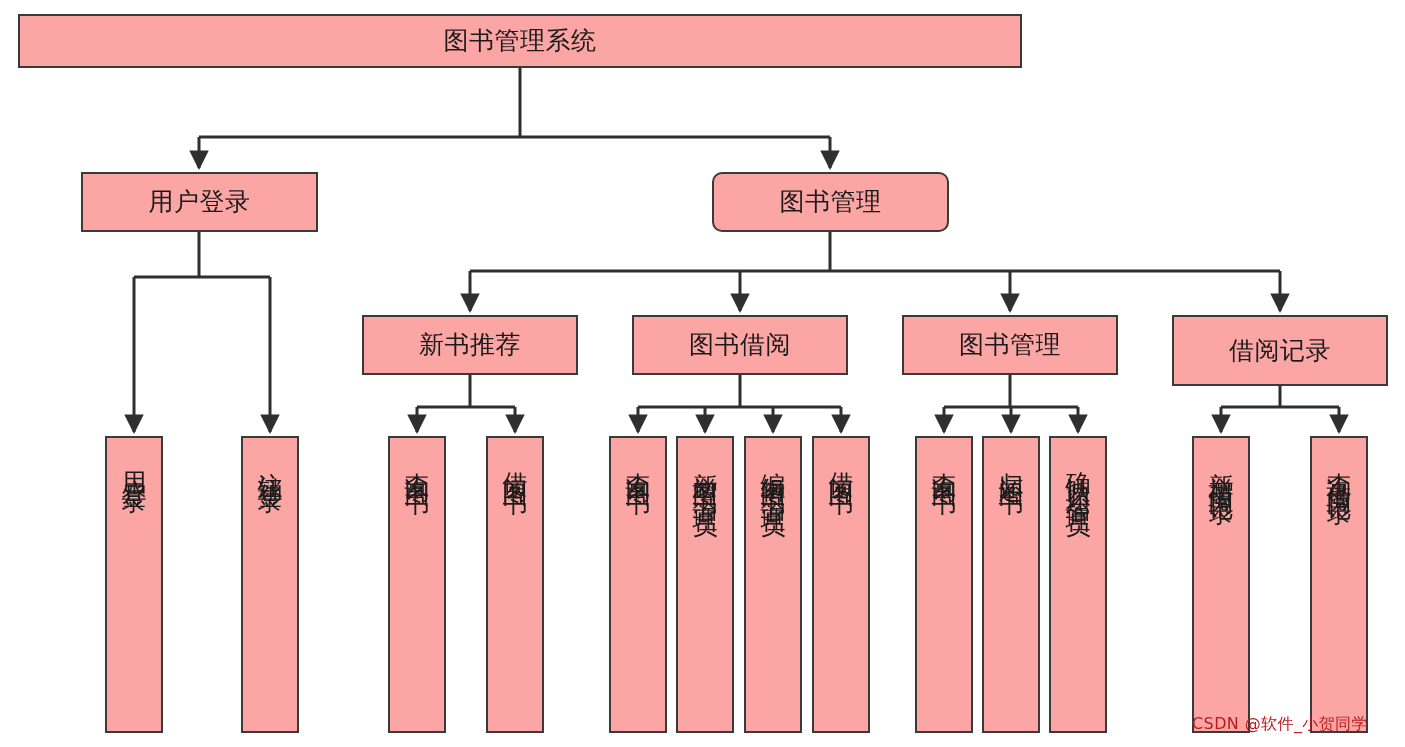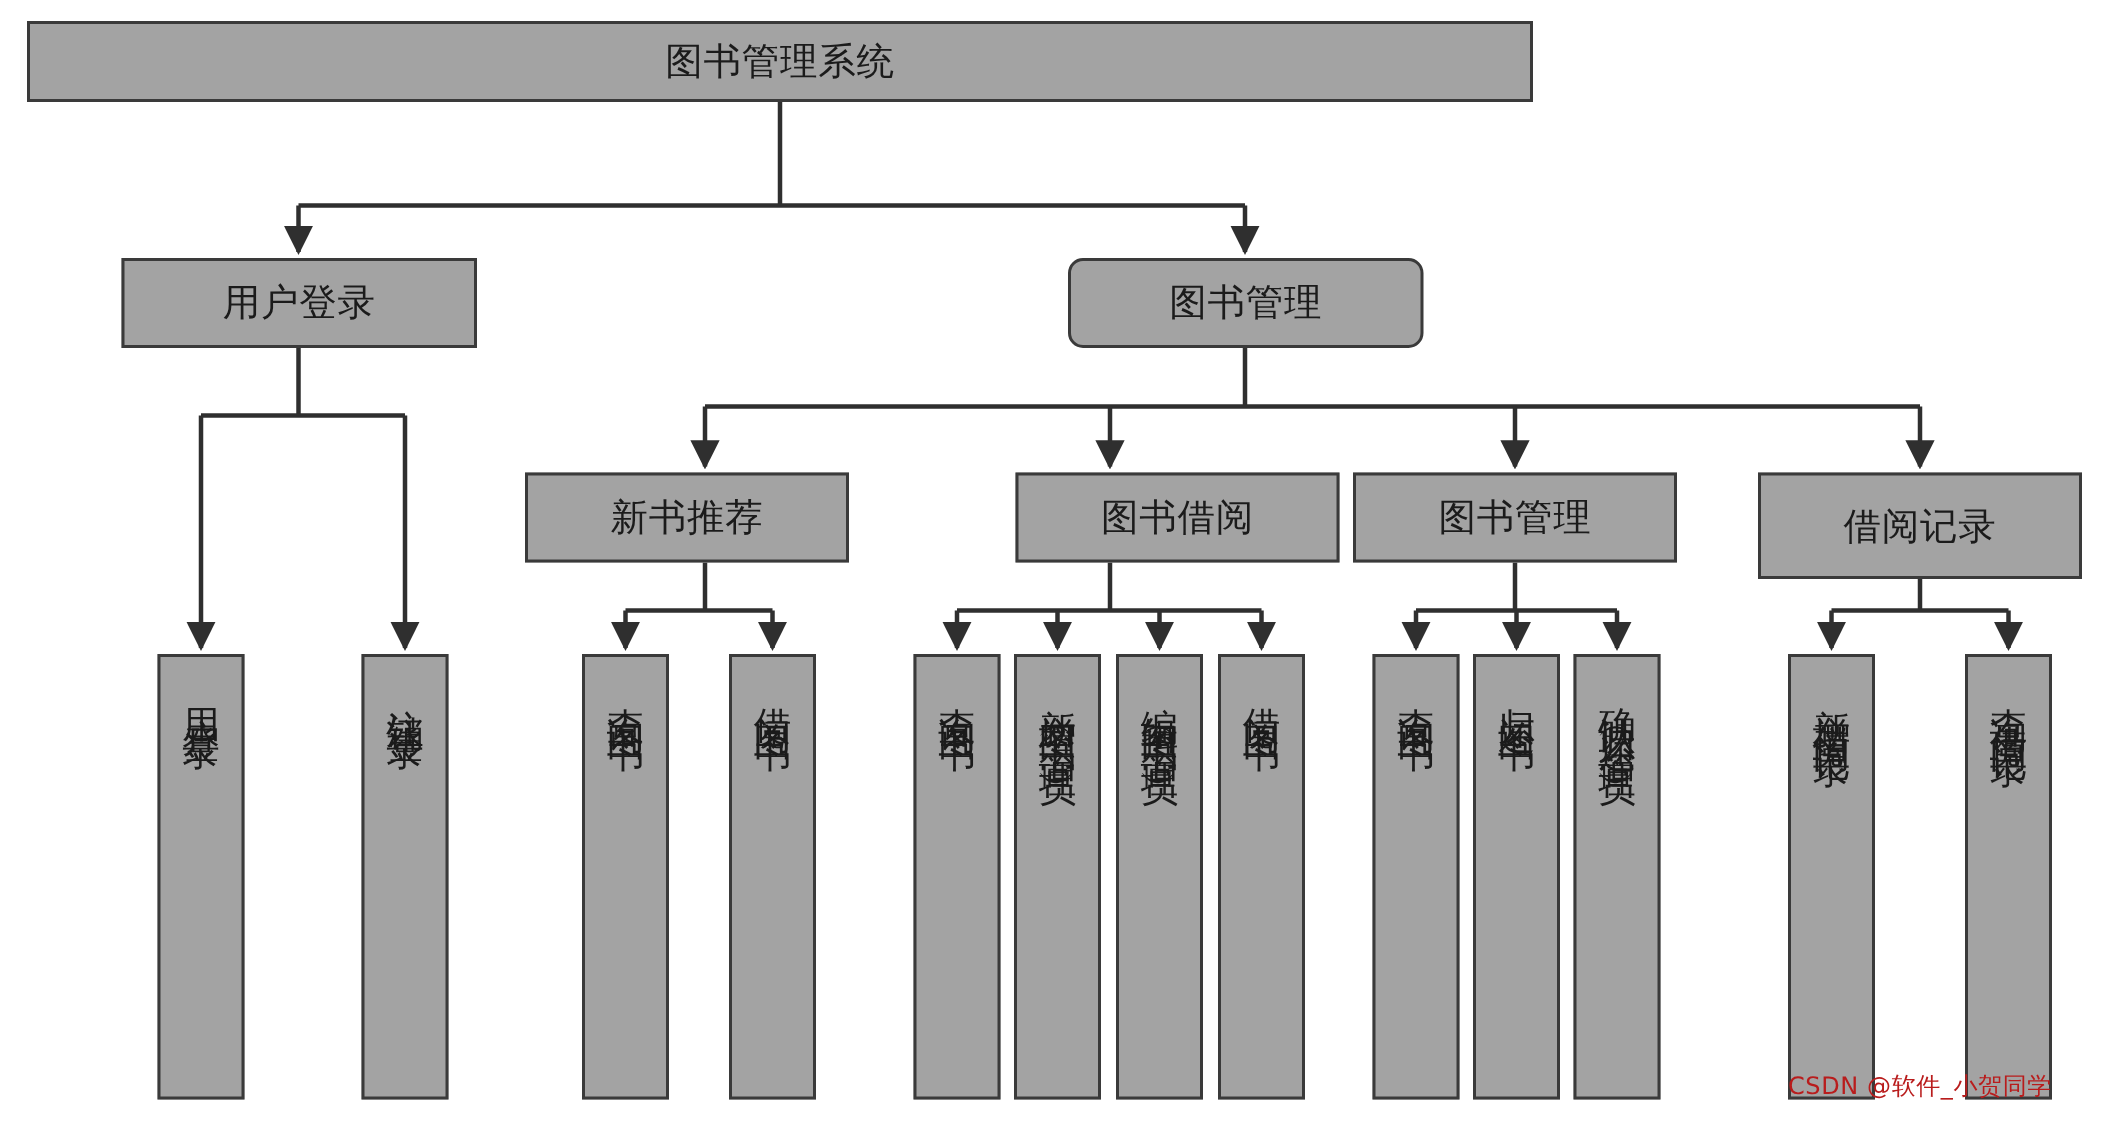--- a/index.html
+++ b/index.html
@@ -23,21 +23,21 @@
     left: 0;
     top: 0;
     width: 1405px;
     height: 747px;
     pointer-events: none;
   }
   .node {
     position: absolute;
     box-sizing: border-box;
     border: 2.5px solid #3a3a3a;
-    background: #a3a3a3;
+    background: #fca5a5;
     display: flex;
     align-items: center;
     justify-content: center;
     color: #1b1b1b;
   }
   .node-label {
     display: block;
     text-align: center;
     line-height: 1.18;
     letter-spacing: 0.5px;
@@ -133,25 +133,25 @@
   </div>
 
   <div class="node horiz" style="left:81px; top:172px; width:237px; height:60px;">
     <span class="node-label">用户登录</span>
   </div>
 
   <div class="node horiz" style="left:712px; top:172px; width:237px; height:60px;border-radius:10px;">
     <span class="node-label">图书管理</span>
   </div>
 
-  <div class="node horiz" style="left:350px; top:315px; width:216px; height:60px;">
+  <div class="node horiz" style="left:362px; top:315px; width:216px; height:60px;">
     <span class="node-label">新书推荐</span>
   </div>
 
-  <div class="node horiz" style="left:632px; top:315px; width:216px; height:60px;margin-left:45px;">
+  <div class="node horiz" style="left:632px; top:315px; width:216px; height:60px;">
     <span class="node-label">图书借阅</span>
   </div>
 
   <div class="node horiz" style="left:902px; top:315px; width:216px; height:60px;">
     <span class="node-label">图书管理</span>
   </div>
 
   <div class="node horiz" style="left:1172px; top:315px; width:216px; height:71px;justify-content:center;">
     <span class="node-label">借阅记录</span>
   </div>

